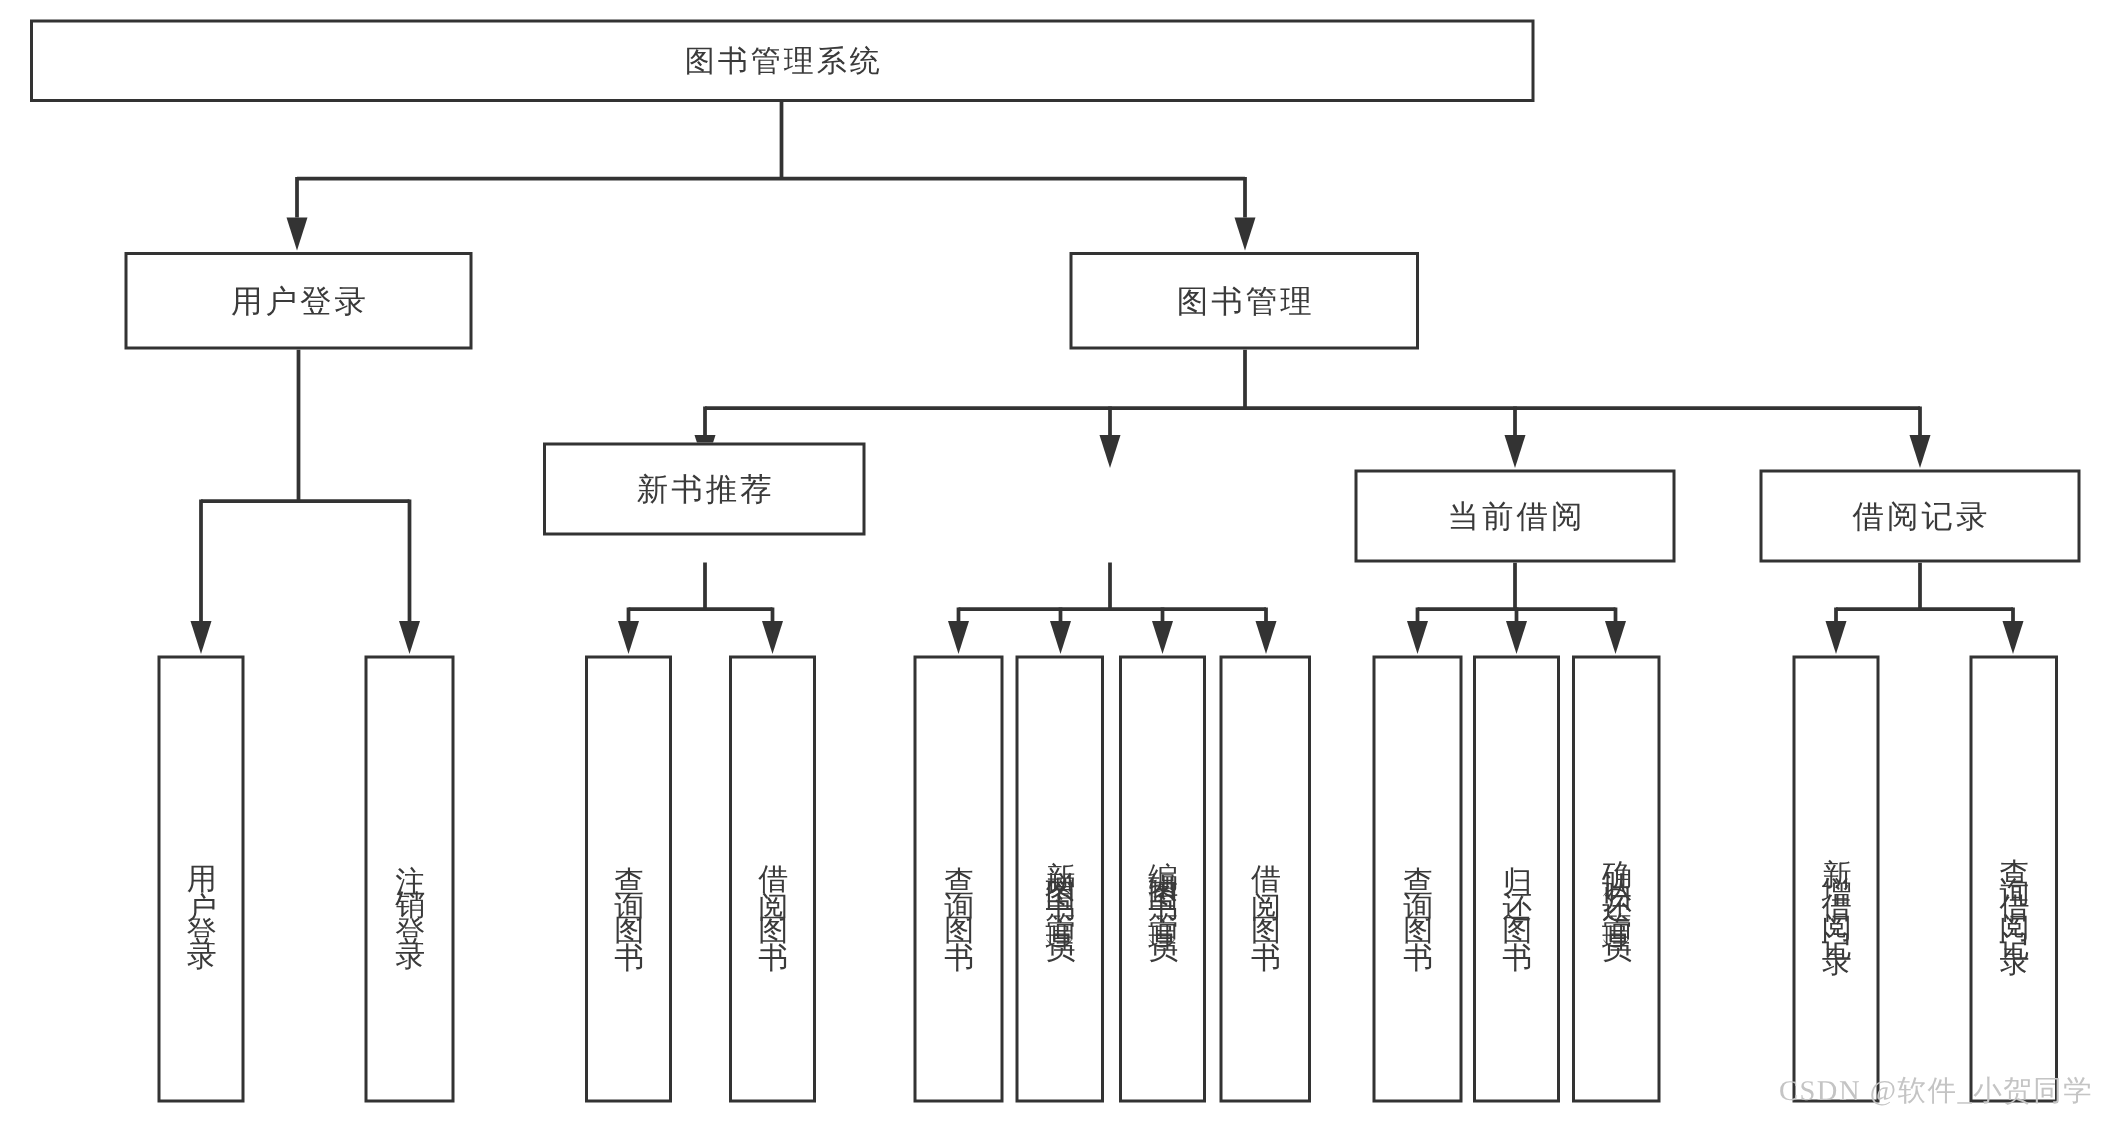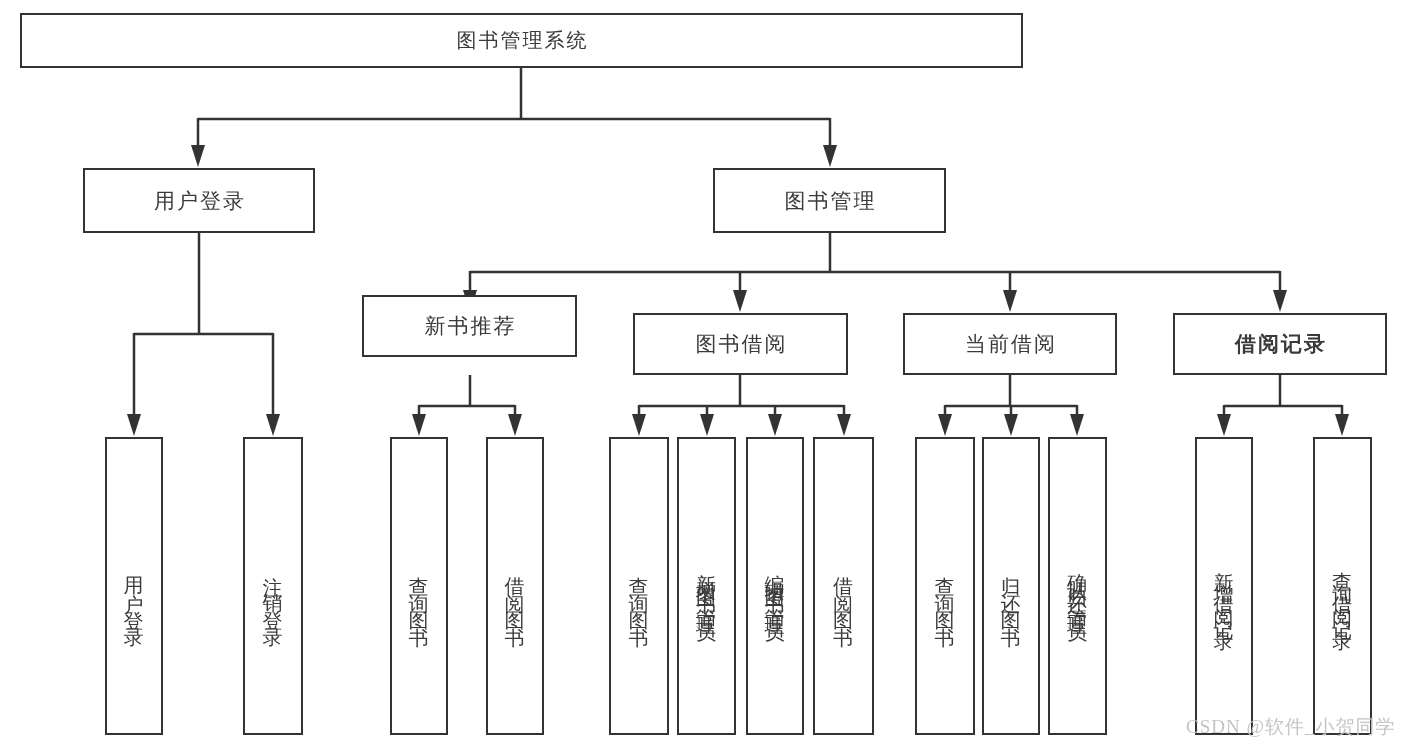--- a/index.html
+++ b/index.html
@@ -119,27 +119,24 @@
   <div class="node" id="n-user" style="left:83px;top:168px;width:232px;height:65px;">
     <span class="lbl">用户登录</span>
   </div>
   <div class="node" id="n-mgmt" style="left:713px;top:168px;width:233px;height:65px;justify-content:center;">
     <span class="lbl">图书管理</span>
   </div>
 
   <div class="node" id="n-new" style="left:362px;top:295px;width:215px;height:62px;">
     <span class="lbl">新书推荐</span>
   </div>
-  <div class="node" id="n-bor" style="left:633px;top:313px;width:215px;height:62px;">
-    <span class="lbl">图书借阅</span>
-  </div>
   <div class="node" id="n-cur" style="left:903px;top:313px;width:214px;height:62px;">
     <span class="lbl">当前借阅</span>
   </div>
-  <div class="node" id="n-rec" style="left:1173px;top:313px;width:214px;height:62px;font-weight:bold;">
+  <div class="node" id="n-rec" style="left:1173px;top:313px;width:214px;height:62px;">
     <span class="lbl">借阅记录</span>
   </div>
 
   <div class="leaf" style="left:105px;width:58px;">
     <span class="lbl s4">用户登录</span>
   </div>
   <div class="leaf" style="left:243px;width:60px;">
     <span class="lbl s4">注销登录</span>
   </div>
 

